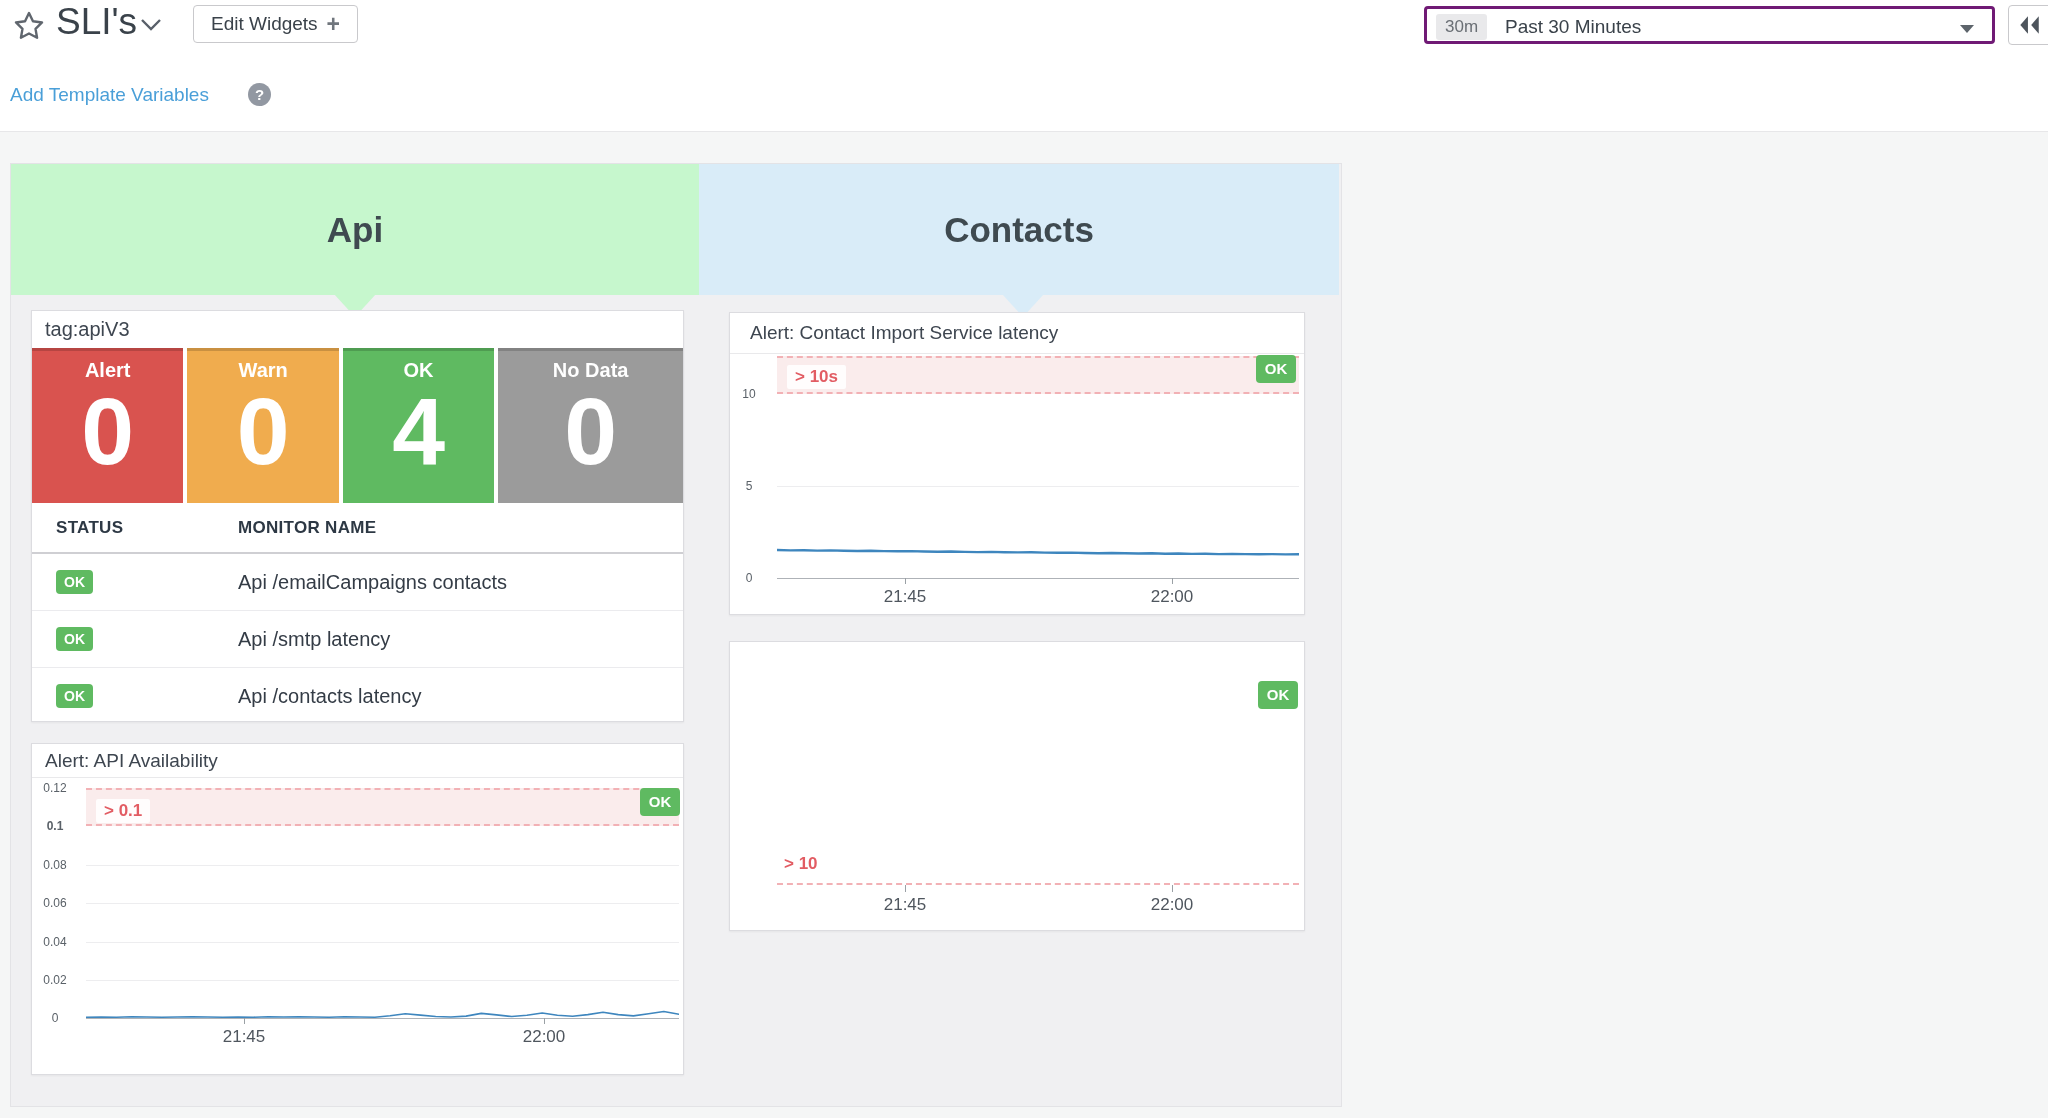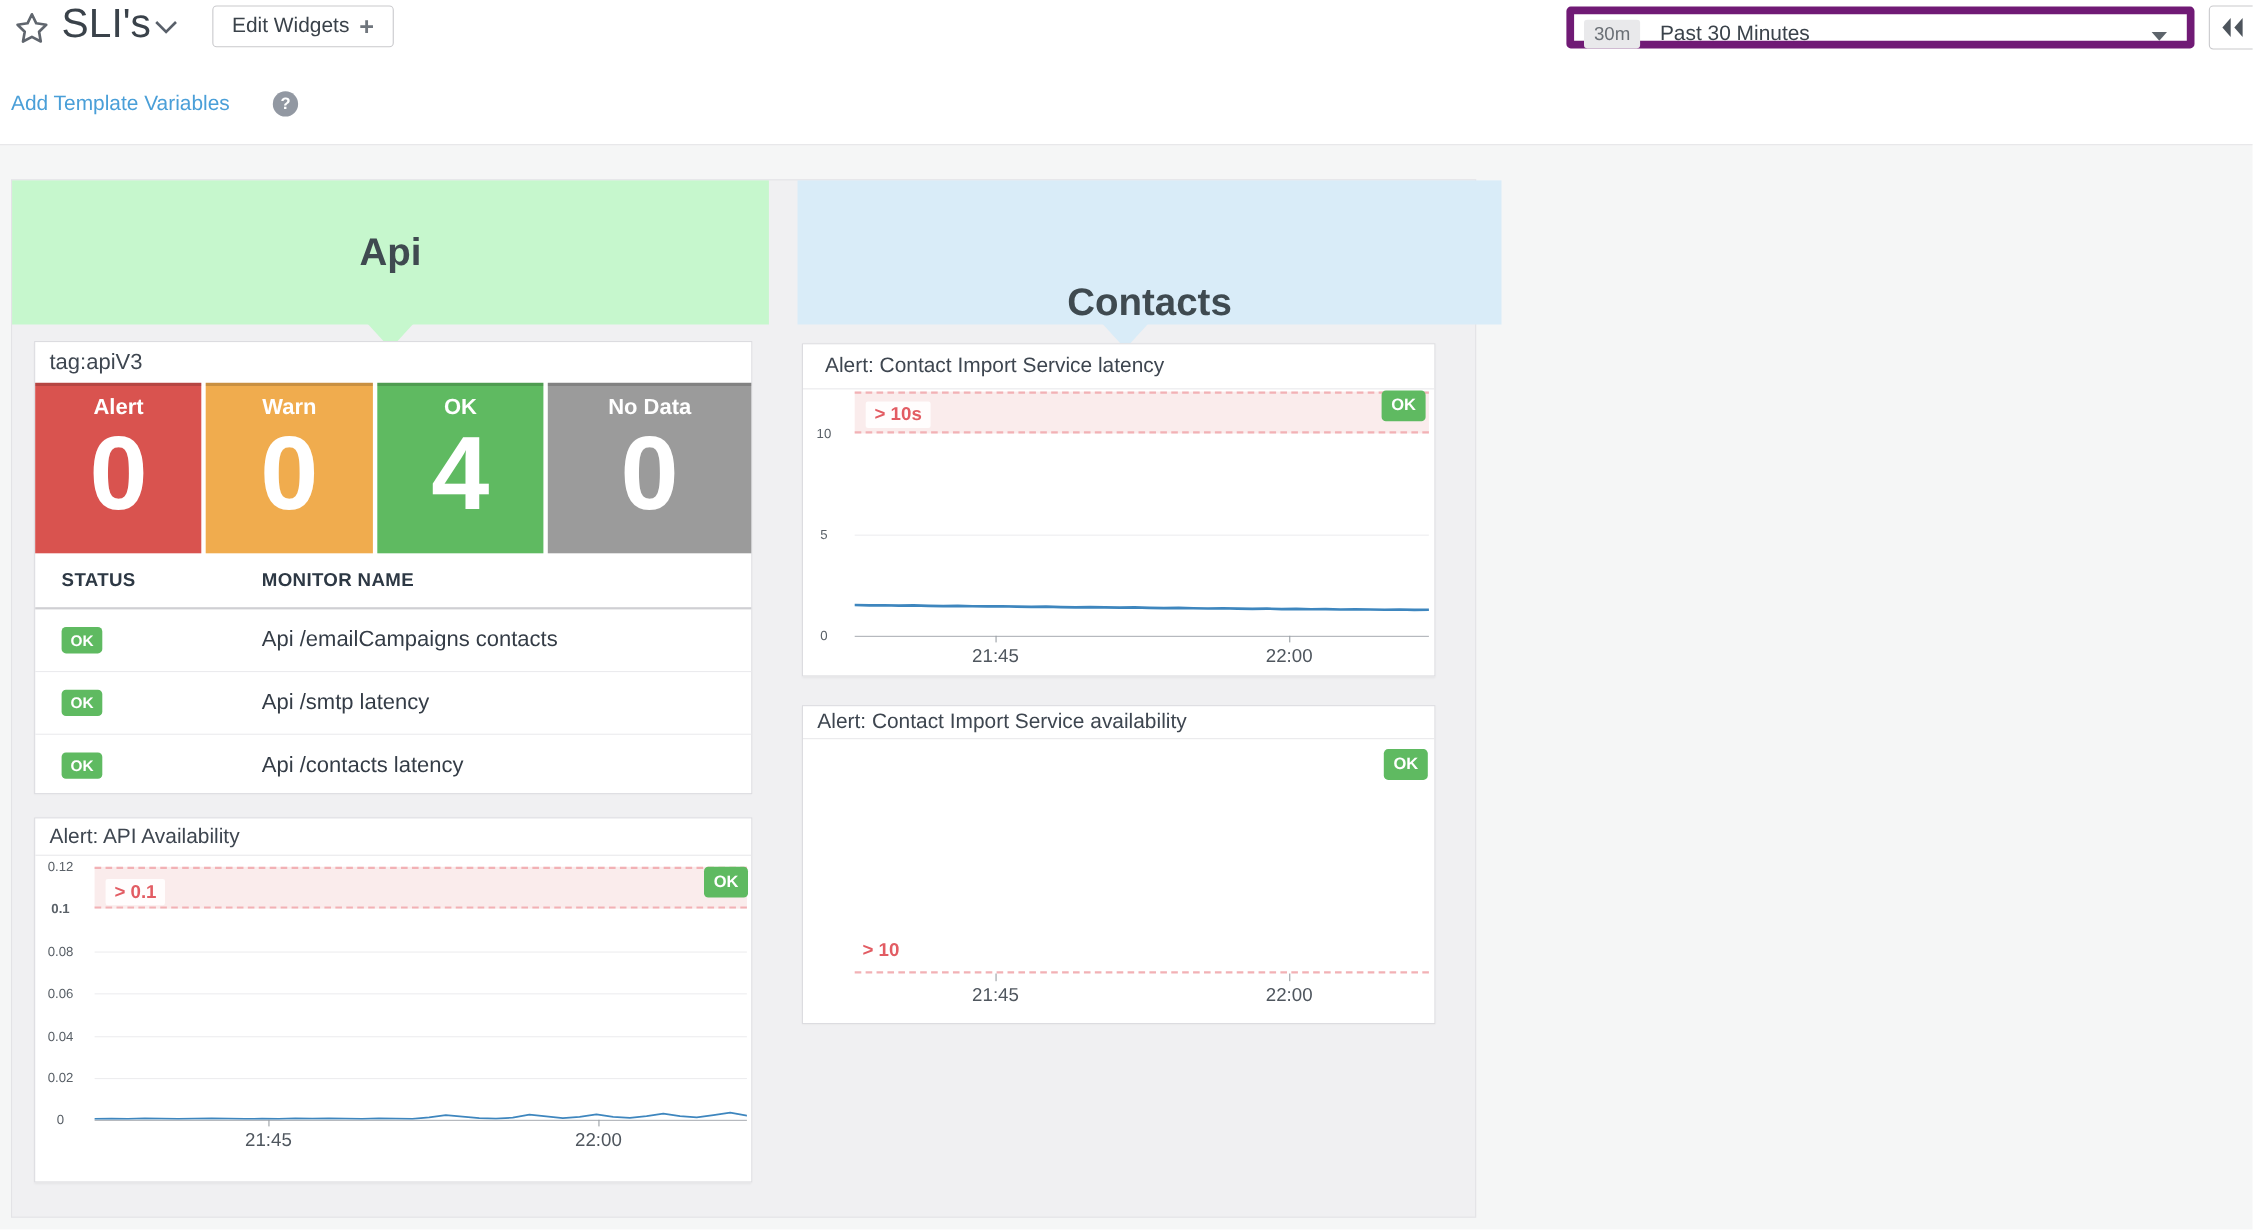--- a/index.html
+++ b/index.html
@@ -8,41 +8,41 @@
   
   .star-icon{position:absolute;left:12px;top:9px;width:34px;height:34px;cursor:pointer;}
   .page-title{position:absolute;left:56px;top:1px;font-size:37px;font-weight:400;color:#3a424a;}
   .title-chevron{position:absolute;left:140px;top:18px;width:22px;height:14px;cursor:pointer;}
   .edit-widgets{position:absolute;left:193px;top:5px;width:165px;height:38px;background:#fff;
     border:1px solid #c9c9cc;border-radius:4px;display:flex;align-items:center;justify-content:center;
     gap:9px;cursor:pointer;box-sizing:border-box;}
   .edit-widgets .ew-label{font-size:19px;color:#3a424a;}
   .edit-widgets .ew-plus{font-size:23px;font-weight:bold;color:#70767d;line-height:1;}
   .time-box{position:absolute;left:1424px;top:6px;width:571px;height:38px;background:#fff;
-    border:7px solid #701a75;border-radius:4px;box-sizing:border-box;cursor:pointer;}
+    border:3px solid #701a75;border-radius:4px;box-sizing:border-box;cursor:pointer;}
   .time-chip{position:absolute;left:9px;top:5px;height:26px;line-height:26px;padding:0 9px;
     background:#e9e9eb;border-radius:3px;font-size:17px;color:#6a6f75;}
   .time-label{position:absolute;left:78px;top:0;line-height:36px;font-size:19px;color:#3a424a;}
   .time-caret{position:absolute;right:18px;top:16px;width:0;height:0;
     border-left:7px solid transparent;border-right:7px solid transparent;border-top:8px solid #5d646b;}
   .collapse-btn{position:absolute;left:2008px;top:5px;width:52px;height:40px;background:#fff;
     border:1px solid #c9c9cc;border-radius:4px;box-sizing:border-box;cursor:pointer;}
   .collapse-btn svg{position:absolute;left:7px;top:6px;width:26px;height:26px;}
   .tpl-link{position:absolute;left:10px;top:84px;font-size:19px;color:#4a9fd8;cursor:pointer;text-decoration:none;}
   .help-icon{position:absolute;left:248px;top:83px;width:23px;height:23px;border-radius:50%;
     background:#9298a2;color:#fff;font-size:15px;font-weight:bold;text-align:center;line-height:23px;cursor:pointer;}
   .content-bg{position:absolute;left:0;top:131px;width:2048px;height:987px;background:#f5f6f6;
     border-top:1px solid #e7e7e9;box-sizing:border-box;}
   
   .strip{position:absolute;left:10px;top:163px;width:1332px;height:944px;background:#f0f0f2;
     border:1px solid #e3e3e6;box-sizing:border-box;}
   .group-hd{position:absolute;top:0;height:131px;display:flex;align-items:center;justify-content:center;
     font-size:35px;font-weight:bold;color:#3f4a50;}
   .group-api{left:0;width:688px;background:#c6f7cd;}
-  .group-contacts{left:714px;width:640px;background:#d9ecf8;align-items:flex-end;}
+  .group-contacts{left:688px;width:640px;background:#d9ecf8;}
   .tail{position:absolute;top:130px;width:0;height:0;border-left:21px solid transparent;
     border-right:21px solid transparent;}
   .tail-api{left:323px;border-top:23px solid #c6f7cd;}
   .tail-contacts{left:991px;border-top:23px solid #d9ecf8;}
   
   .card{position:absolute;background:#fff;border:1px solid #dcdce0;box-sizing:border-box;
     box-shadow:0 1px 2px rgba(0,0,0,0.05);}
   #card-summary{left:31px;top:310px;width:653px;height:412px;}
   #card-api-chart{left:31px;top:743px;width:653px;height:332px;}
   #card-latency{left:729px;top:312px;width:576px;height:303px;}
@@ -220,21 +220,20 @@
       <polyline stroke-width="2.4" points="0.0,156.0 13.4,156.4 26.8,156.2 40.2,156.6 53.5,156.4 66.9,156.8 80.3,157.0 93.7,156.8 107.1,157.1 120.5,157.3 133.8,157.1 147.2,157.5 160.6,157.7 174.0,157.5 187.4,157.9 200.8,158.1 214.2,157.9 227.5,158.2 240.9,158.4 254.3,158.2 267.7,158.6 281.1,158.8 294.5,158.6 307.8,159.0 321.2,159.2 334.6,159.0 348.0,159.3 361.4,159.5 374.8,159.3 388.2,159.7 401.5,159.5 414.9,159.9 428.3,159.7 441.7,160.1 455.1,159.9 468.5,160.1 481.8,160.3 495.2,160.1 508.6,160.4 522.0,160.3" stroke="#3e86be"></polyline>
     </svg>
 
     <div class="tickmark" style="left:175px;top:265px;"></div>
     <div class="tickmark" style="left:442px;top:265px;"></div>
     <div class="xlab" style="left:143px;top:274px;">21:45</div>
     <div class="xlab" style="left:410px;top:274px;">22:00</div>
   </div>
 
   <div class="card" id="card-availability">
-    <div class="card-title with-border" style="height:29px;line-height:29px;">Alert: Contact Import Service availability</div>
 
     <div class="chart-ok" style="right:6px;top:39px;">OK</div>
 
     <div class="th-plain" style="left:54px;top:212px;">&gt; 10</div>
     <div class="th-line" style="left:47px;width:522px;top:241px;"></div>
 
     <div class="tickmark" style="left:175px;top:243px;height:7px;"></div>
     <div class="tickmark" style="left:442px;top:243px;height:7px;"></div>
     <div class="xlab" style="left:143px;top:253px;">21:45</div>
     <div class="xlab" style="left:410px;top:253px;">22:00</div>

